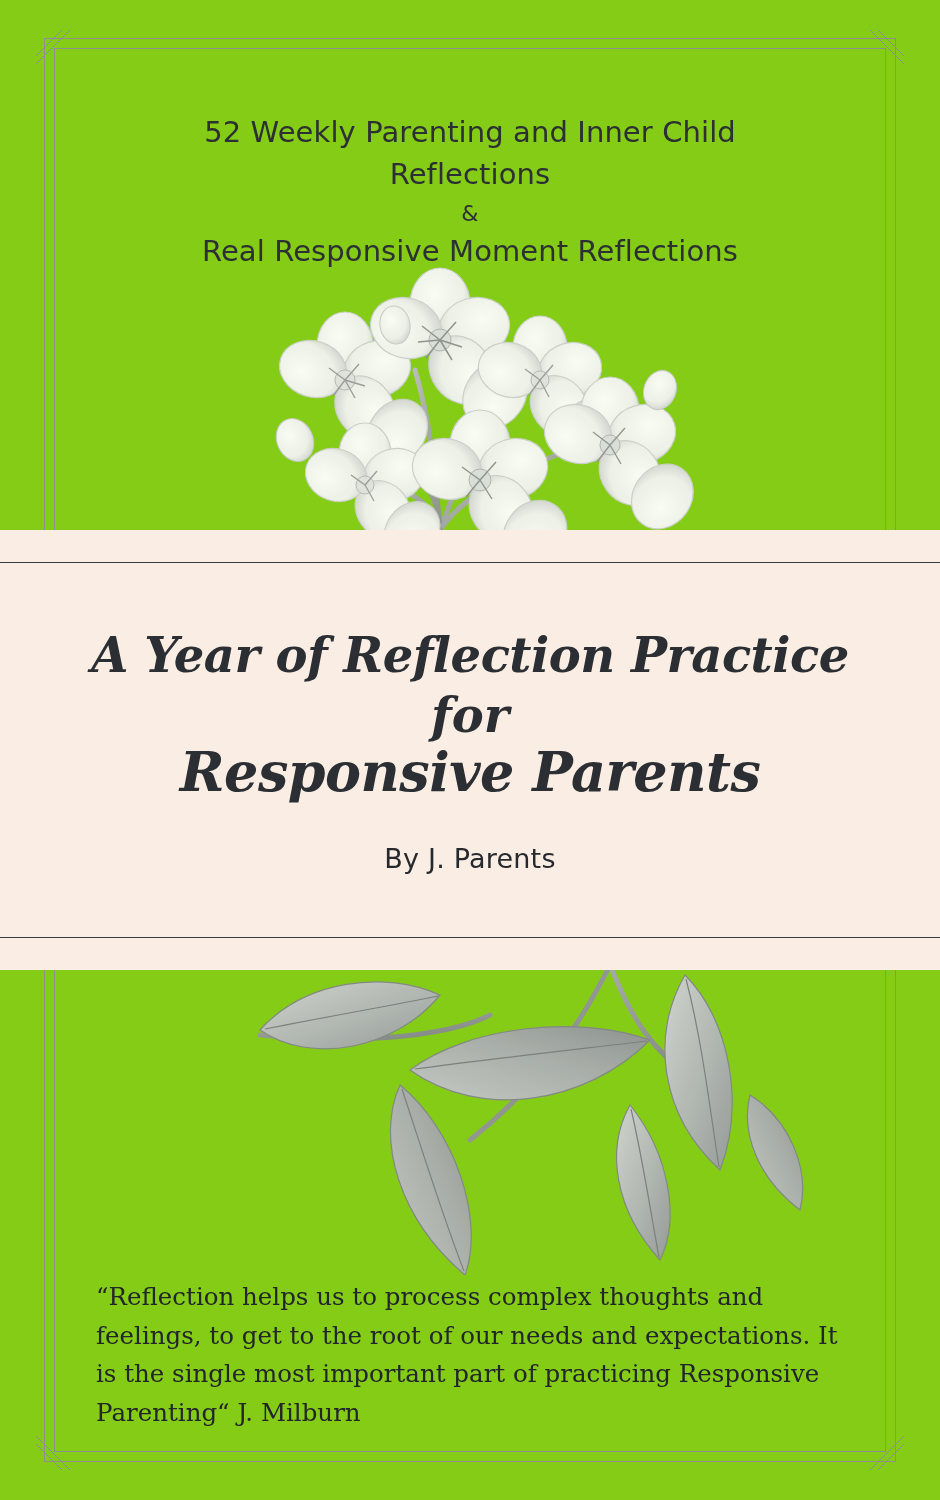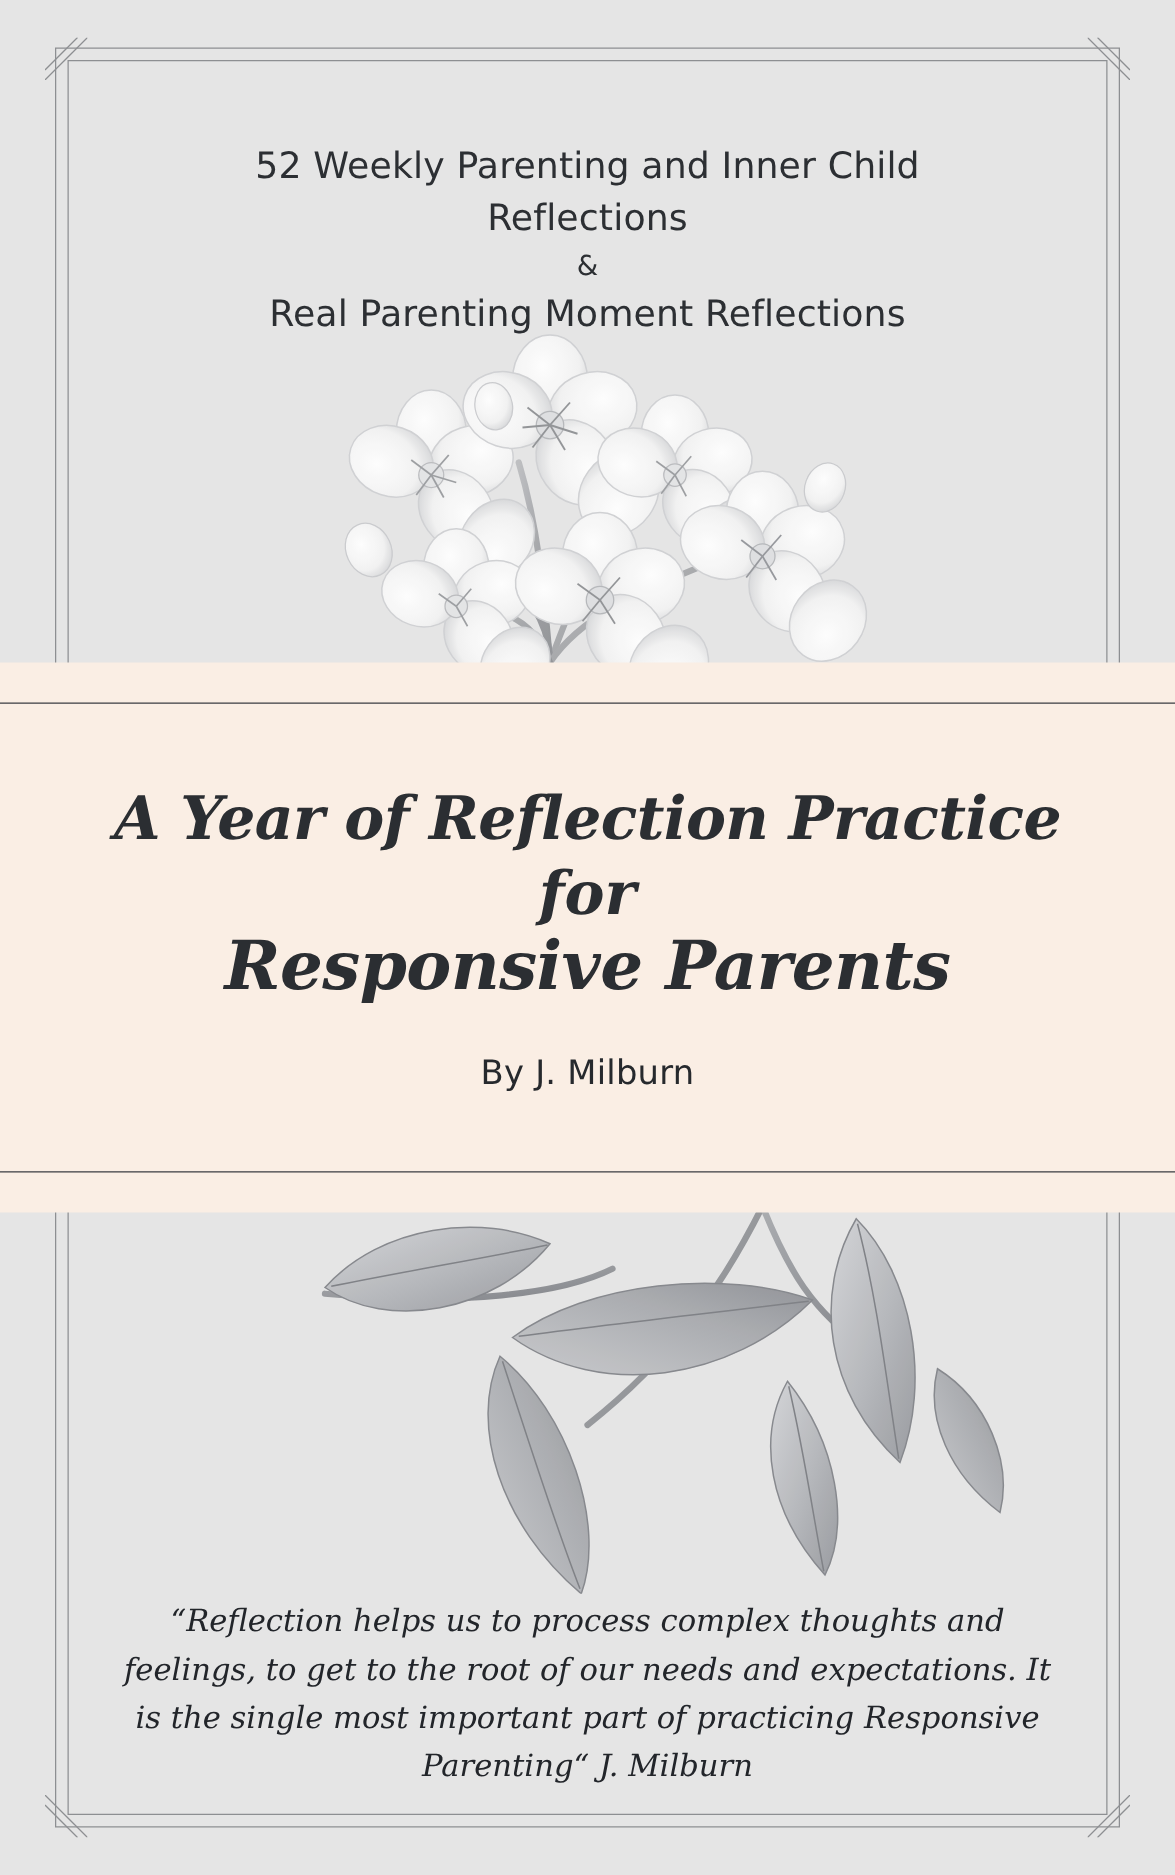--- a/index.html
+++ b/index.html
@@ -7,21 +7,21 @@
     padding: 0;
     background: #ffffff;
   }
   body {
     font-family: "DejaVu Sans", sans-serif;
   }
   .cover {
     position: relative;
     width: 940px;
     height: 1500px;
-    background: #e5e5e5;
+    background: #84cc16;
     overflow: hidden;
   }
 
   
   .frame {
     position: absolute;
     left: 44px;
     top: 38px;
     right: 44px;
     bottom: 38px;
@@ -147,23 +147,22 @@
     text-align: center;
     font-size: 28px;
     line-height: 1.45;
     color: #25282c;
   }
   .quote {
     position: absolute;
     left: 96px;
     right: 96px;
     top: 1278px;
-    text-align: center;
+    text-align: left;
     font-family: "DejaVu Serif", serif;
-    font-style: italic;
     font-size: 24.5px;
     line-height: 1.58;
     color: #22252a;
   }
 </style>
 </head>
 <body>
 
 <div class="cover">
 
@@ -375,30 +374,30 @@
         <path d="M521 154 C533 205 541 260 549 302" stroke="#7b7d82" fill="none"></path>
 
         <path d="M640 140 C680 165 700 215 690 255 C650 225 630 180 640 140 Z" fill="url(#leafg2)"></path>
       </g>
     </svg>
   </div>
 
   <div class="top-heading">
     <div>52 Weekly Parenting and Inner Child Reflections</div>
     <div class="amp">&amp;</div>
-    <div>Real Parenting Moment Reflections</div>
+    <div>Real Responsive Moment Reflections</div>
   </div>
 
   <div class="band">
     <div class="band-line top"></div>
     <div class="band-line bottom"></div>
     <div class="band-content">
       <div class="title title-l1">A Year of Reflection Practice</div>
       <div class="title title-l2">for</div>
       <div class="title title-l3">Responsive Parents</div>
-      <div class="author">By J. Milburn</div>
+      <div class="author">By J. Parents</div>
     </div>
   </div>
 
 
   <div class="quote">“Reflection helps us to process complex thoughts and feelings, to get to the root of our needs and expectations. It is the single most important part of practicing Responsive Parenting“ J. Milburn</div>
 
 </div>
 
 </body></html>

